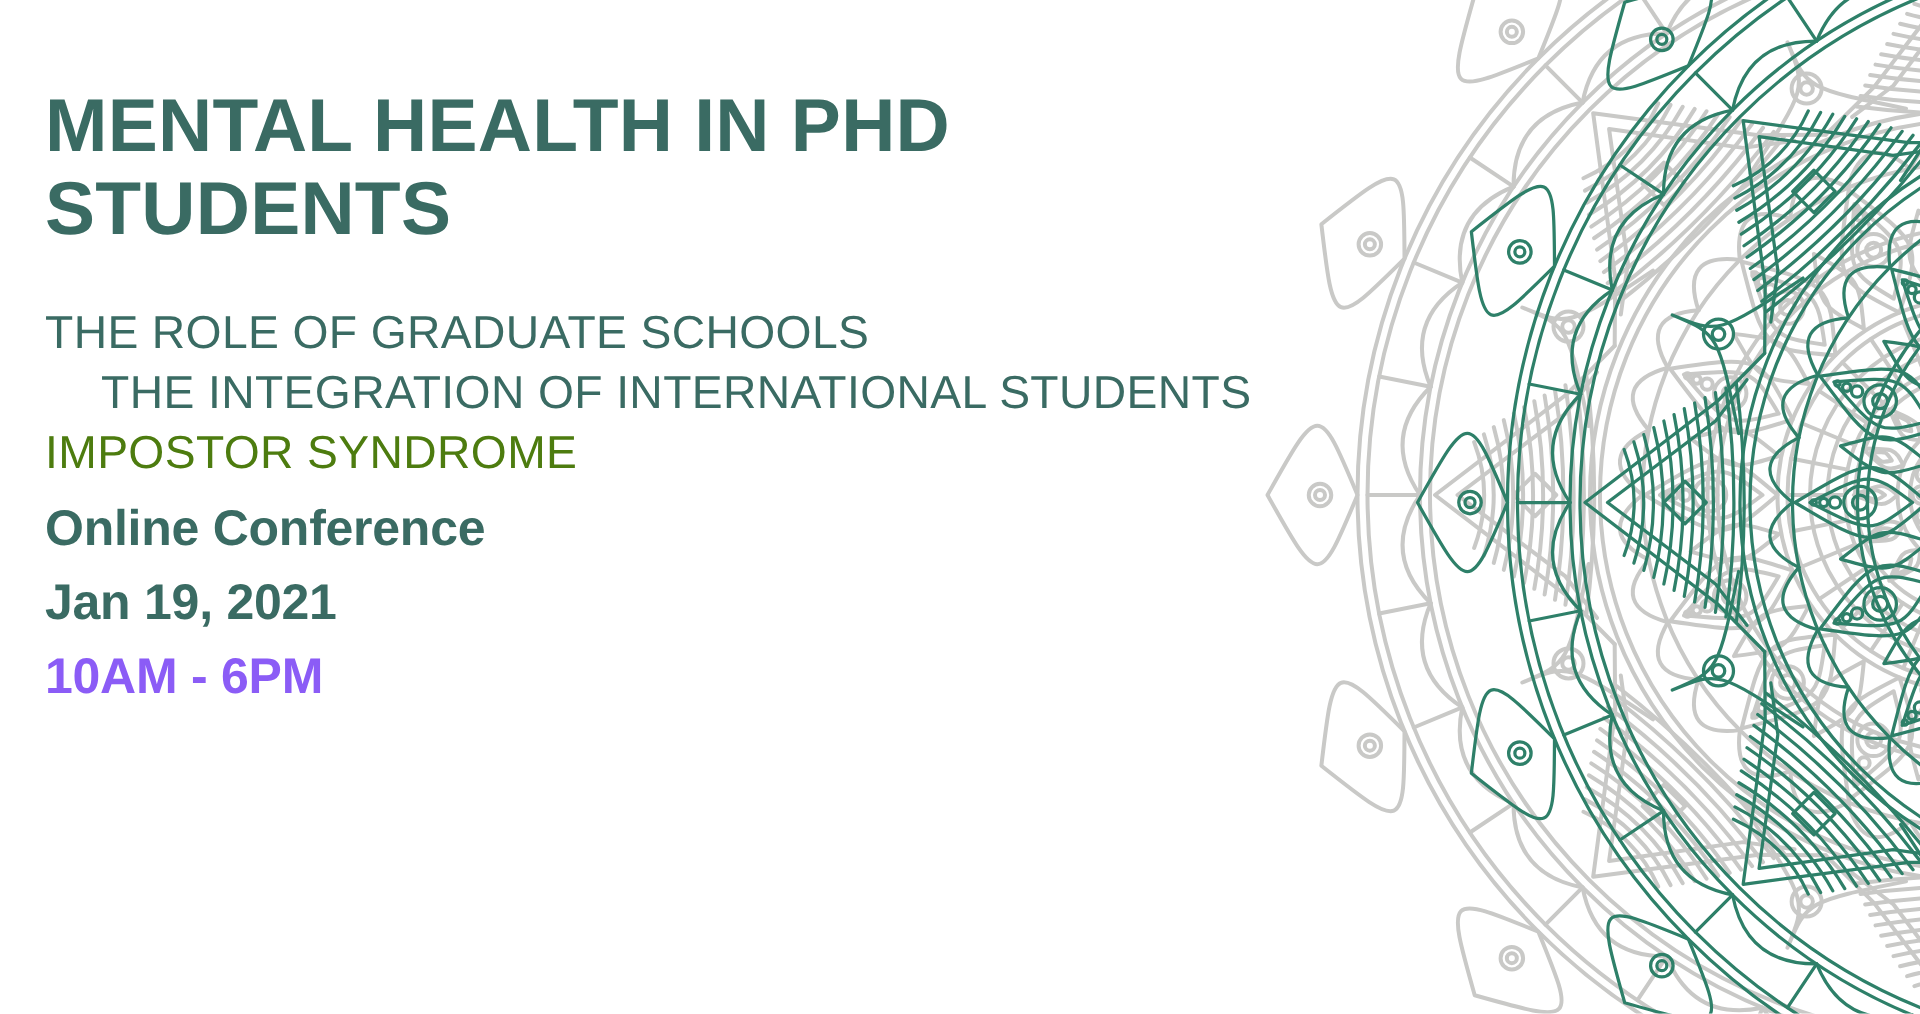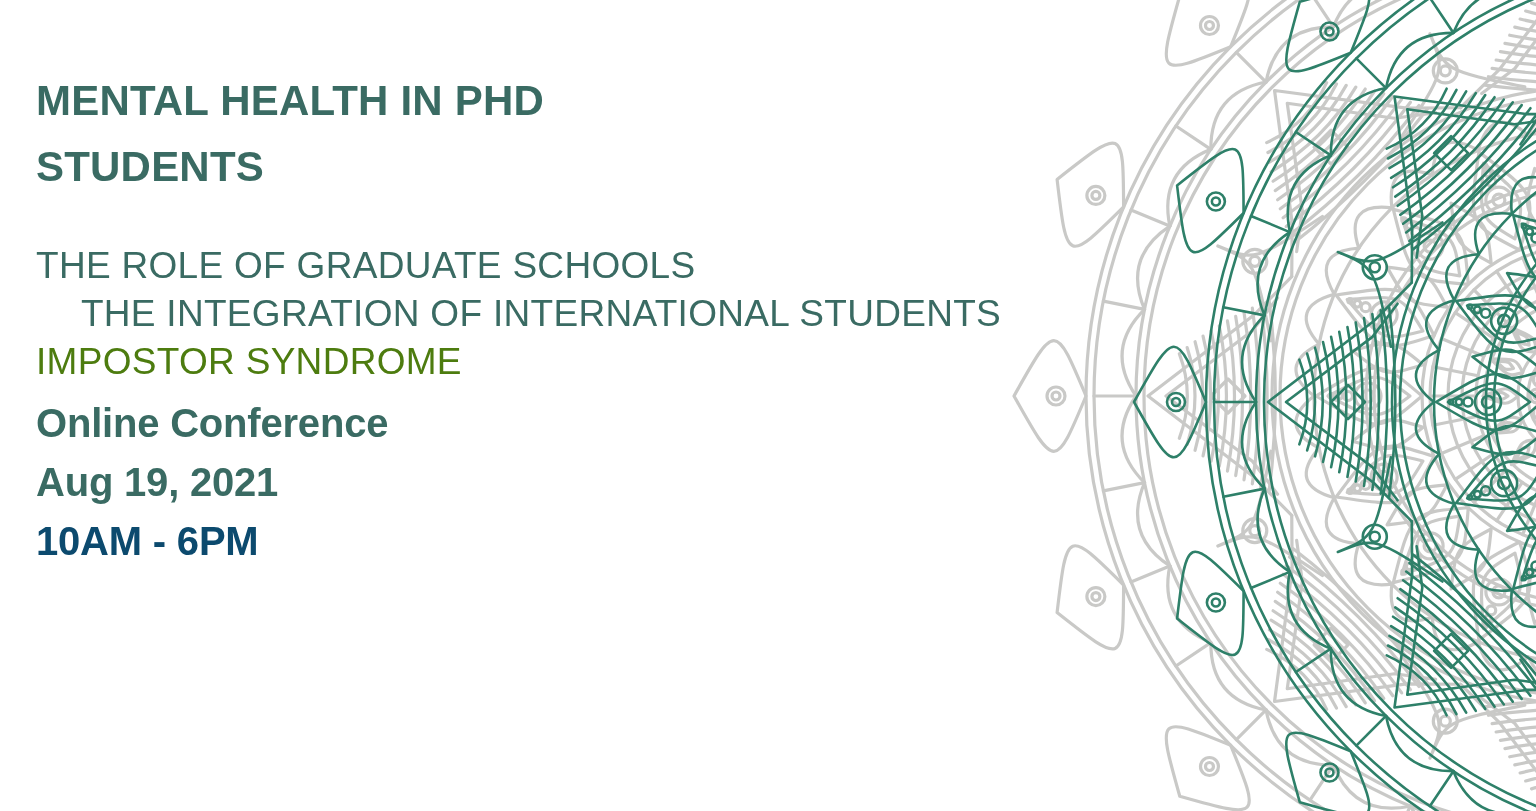--- a/index.html
+++ b/index.html
@@ -44,21 +44,21 @@
   #text-block {
     position: absolute;
     left: 36px;
     top: 0;
     width: 1010px;
   }
 
   .title {
     margin: 0;
     padding-top: 68px;
-    font-size: 42px;
+    font-size: 60px;
     line-height: 66px;
     font-weight: bold;
     letter-spacing: 0.2px;
     text-transform: uppercase;
     font-stretch: condensed;
     white-space: pre-line;
   }
 
   .subtitle-list {
     margin: 0;
@@ -1171,18 +1171,18 @@
 STUDENTS</h1>
 
     <ul class="subtitle-list">
       <li style="color: rgb(58, 107, 99);">THE ROLE OF GRADUATE SCHOOLS</li>
       <li style="color: rgb(58, 107, 99); text-align: center;">THE INTEGRATION OF INTERNATIONAL STUDENTS</li>
       <li style="color: #4d7c0f;">IMPOSTOR SYNDROME</li>
     </ul>
 
     <ul class="details-list">
       <li style="color: rgb(58, 107, 99);">Online Conference</li>
-      <li style="color: rgb(58, 107, 99);">Aug 19, 2021</li>
-      <li style="color: #0c4a6e;">10AM - 6PM</li>
+      <li style="color: rgb(58, 107, 99);">Jan 19, 2021</li>
+      <li style="color: #8b5cf6;">10AM - 6PM</li>
     </ul>
 
   </div>
 </div>
 
 </body></html>

